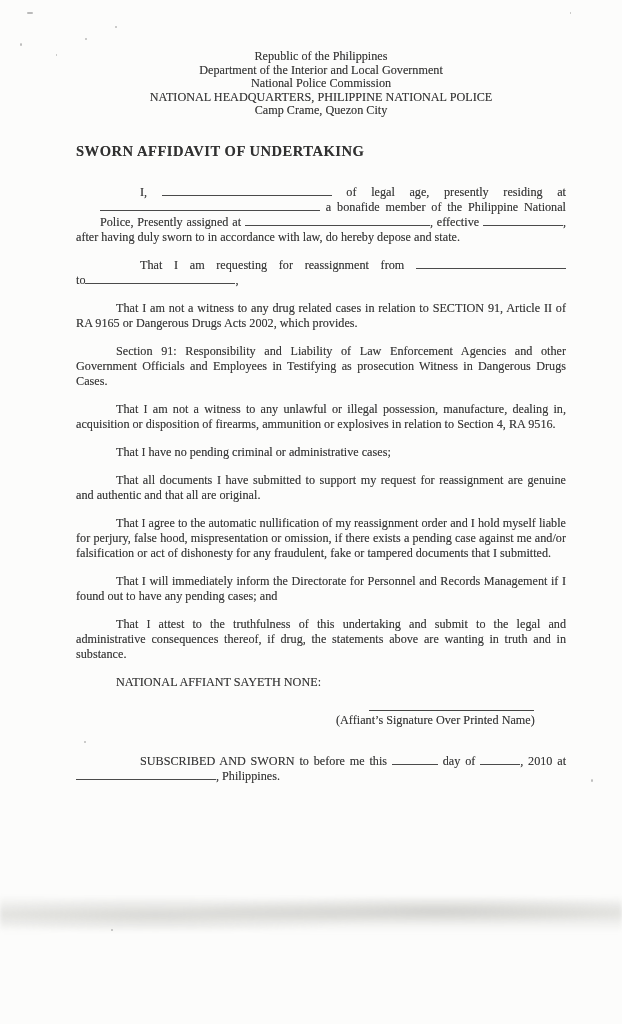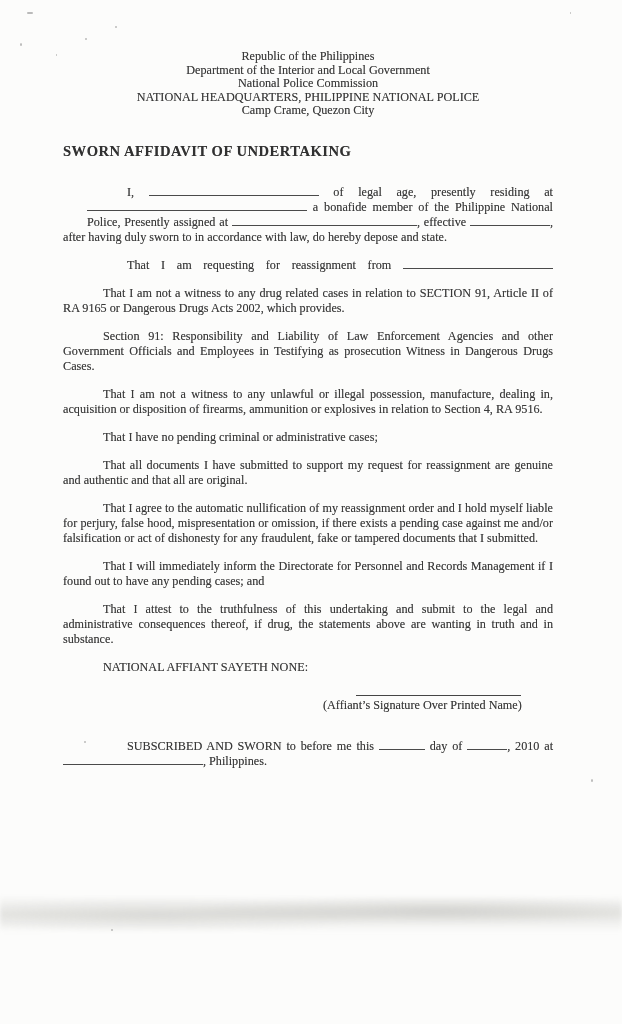--- a/index.html
+++ b/index.html
@@ -7,21 +7,21 @@
     position: relative;
     width: 622px;
     height: 1024px;
     background: #fcfcfb;
     font-family: "Liberation Serif", "DejaVu Serif", serif;
     color: #3a3a3a;
     overflow: hidden;
   }
   .content {
     position: absolute;
-    left: 63px;
+    left: 76px;
     top: 0;
     width: 490px;
     font-size: 12.2px;
     line-height: 15px;
     text-shadow: 0 0 0.6px rgba(70,70,70,0.55);
   }
   .doc-header { padding-top: 50px; text-align: center; line-height: 13.6px; }
   .doc-title {
     margin: 26px 0 0 0;
     font-size: 14.6px;
@@ -95,20 +95,21 @@
 
       <div class="para opening">
         <div class="jline ind"><span>I,</span> <span class="blank w170"></span> <span>of legal age, presently residing at</span></div>
         <div class="jline"><span class="blank w220"></span> <span>a bonafide member of the Philippine National</span></div>
         <div class="jline"><span>Police, Presently assigned at</span> <span class="blank w185"></span><span>, effective</span> <span class="blank w80"></span><span>,</span></div>
         <div>after having duly sworn to in accordance with law, do hereby depose and state.</div>
       </div>
 
       <div class="para">
         <div class="jline ind"><span>That I am requesting for reassignment from</span> <span class="blank w150"></span></div>
+        <div><span>to</span><span class="blank w150"></span><span>,</span></div>
       </div>
 
       <p class="para para-i">That I am not a witness to any drug related cases in relation to SECTION 91, Article II of RA 9165 or Dangerous Drugs Acts 2002, which provides.</p>
       <p class="para para-i">Section 91: Responsibility and Liability of Law Enforcement Agencies and other Government Officials and Employees in Testifying as prosecution Witness in Dangerous Drugs Cases.</p>
       <p class="para para-i">That I am not a witness to any unlawful or illegal possession, manufacture, dealing in, acquisition or disposition of firearms, ammunition or explosives in relation to Section 4, RA 9516.</p>
       <p class="para para-i">That I have no pending criminal or administrative cases;</p>
       <p class="para para-i">That all documents I have submitted to support my request for reassignment are genuine and authentic and that all are original.</p>
       <p class="para para-i">That I agree to the automatic nullification of my reassignment order and I hold myself liable for perjury, false hood, mispresentation or omission, if there exists a pending case against me and/or falsification or act of dishonesty for any fraudulent, fake or tampered documents that I submitted.</p>
       <p class="para para-i">That I will immediately inform the Directorate for Personnel and Records Management if I found out to have any pending cases; and</p>
       <p class="para para-i">That I attest to the truthfulness of this undertaking and submit to the legal and administrative consequences thereof, if drug, the statements above are wanting in truth and in substance.</p>

